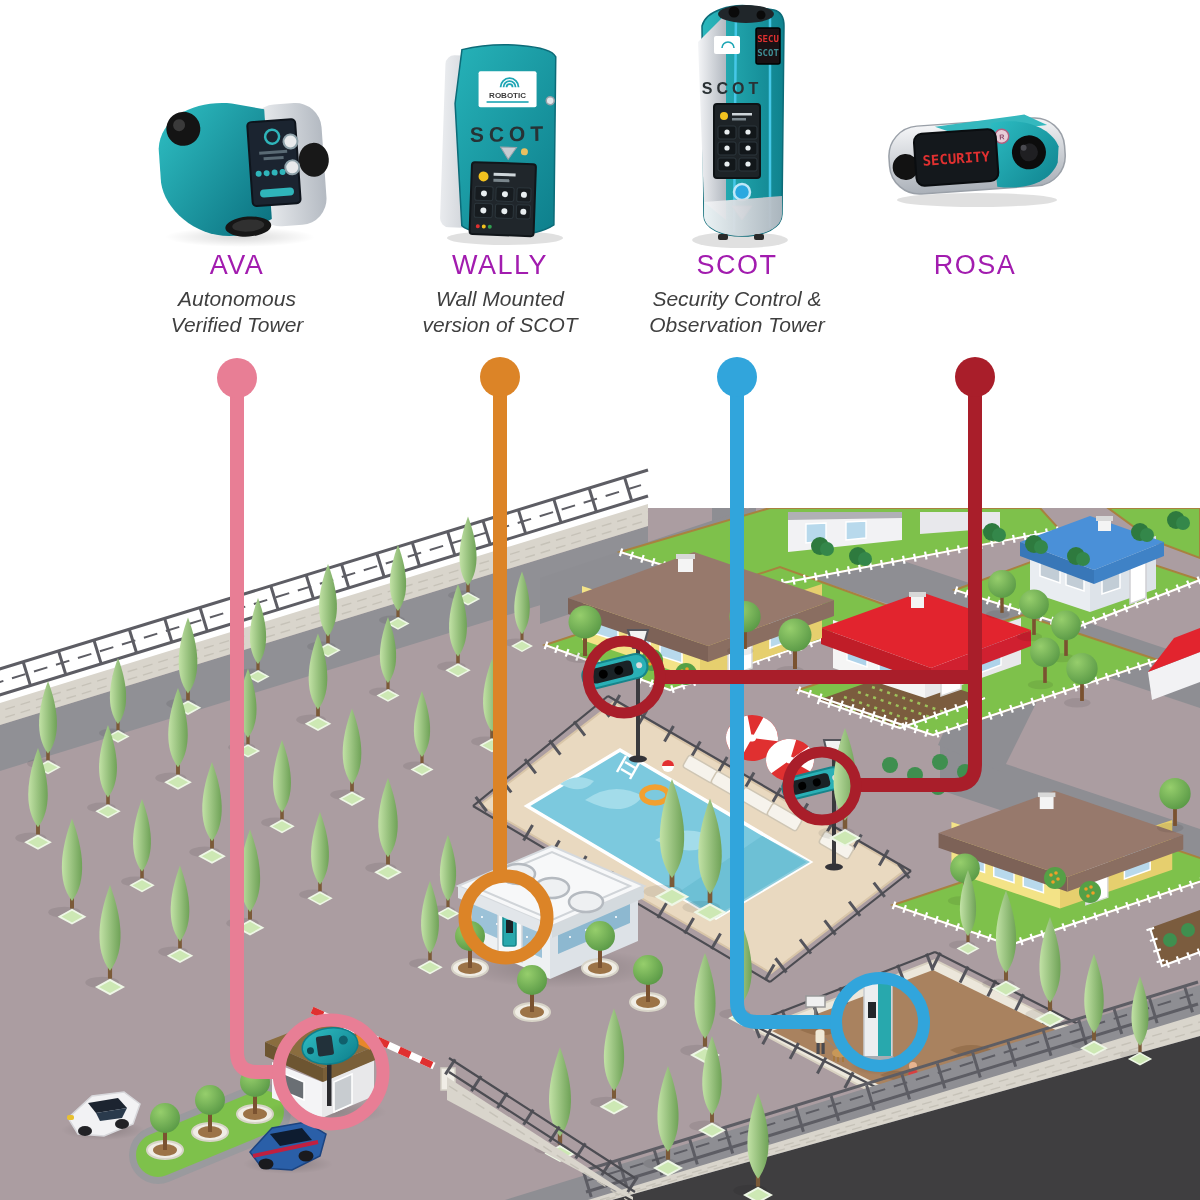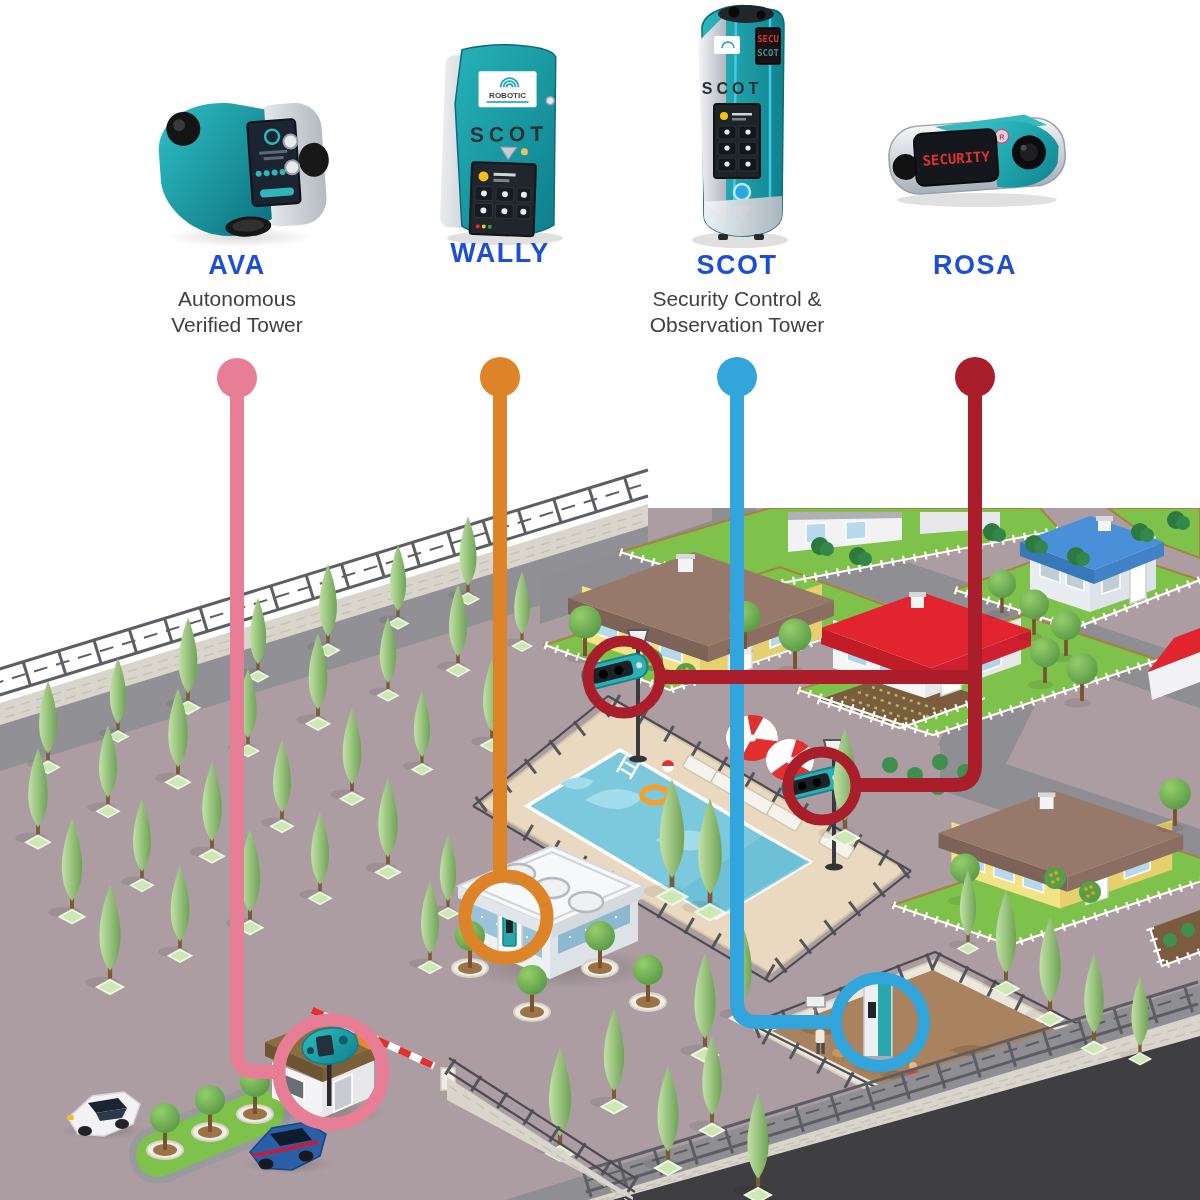--- a/index.html
+++ b/index.html
@@ -1,21 +1,21 @@
 <!DOCTYPE html>
 <html><head>
 <meta charset="utf-8">
 <style>
   html,body{margin:0;padding:0;background:#ffffff;}
   body{width:1200px;height:1200px;position:relative;overflow:hidden;
        font-family:"Liberation Sans",sans-serif;}
   .abs{position:absolute;}
   .plabel{position:absolute;transform:translateX(-50%);text-align:center;white-space:nowrap;}
-  .pname{font-size:27px;font-weight:bold;color:#1d4ed8;letter-spacing:1.5px;}
-  .pdesc{font-size:21px;color:#3f3f3f;line-height:26px;margin-top:5px;}
+  .pname{font-size:27px;font-weight:normal;color:#a21caf;letter-spacing:1.5px;}
+  .pdesc{font-size:21px;color:#3f3f3f;line-height:26px;margin-top:5px;font-style:italic;}
   svg{display:block;}
   
   .pk1{fill:none;stroke:#ffffff;stroke-width:2.2;}
   .pk2{fill:none;stroke:#ffffff;stroke-width:8;stroke-dasharray:2.2 9;}
   .ir1{fill:none;stroke:#4c4c52;stroke-width:2.2;}
   .rl{fill:none;stroke:#5d5d64;stroke-width:3;}
   .rp{fill:none;stroke:#5d5d64;stroke-width:26;stroke-dasharray:3 34;}
   .rp2{fill:none;stroke:#55555c;stroke-width:18;stroke-dasharray:3 28;}
   .orn{fill:none;stroke:#5d5d64;stroke-width:2;stroke-dasharray:14 9;}
   .brick{fill:none;stroke:#c6c2b8;stroke-width:1.4;stroke-dasharray:10 6;}
@@ -649,22 +649,26 @@
   </g>
 </svg>
 
 <div class="plabel" style="left:237px;top:250px">
   <div class="pname">AVA</div>
   <div class="pdesc">
     <div>Autonomous</div>
     <div>Verified Tower</div>
   </div>
 </div>
-<div class="plabel" style="left:500px;top:238px">
+<div class="plabel" style="left:500px;top:250px">
   <div class="pname">WALLY</div>
+  <div class="pdesc">
+    <div>Wall Mounted</div>
+    <div>version of SCOT</div>
+  </div>
 </div>
 <div class="plabel" style="left:737px;top:250px">
   <div class="pname">SCOT</div>
   <div class="pdesc">
     <div>Security Control &amp;</div>
     <div>Observation Tower</div>
   </div>
 </div>
 <div class="plabel" style="left:975px;top:250px">
   <div class="pname">ROSA</div>

